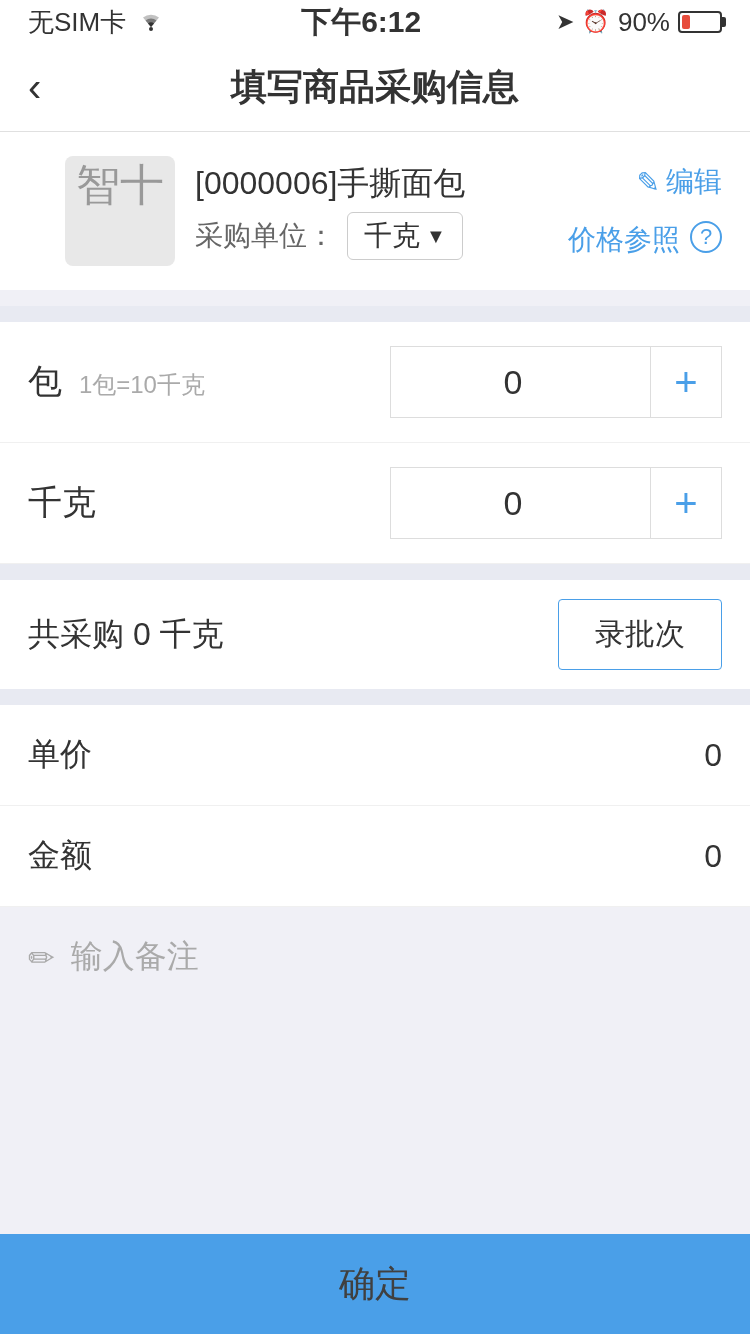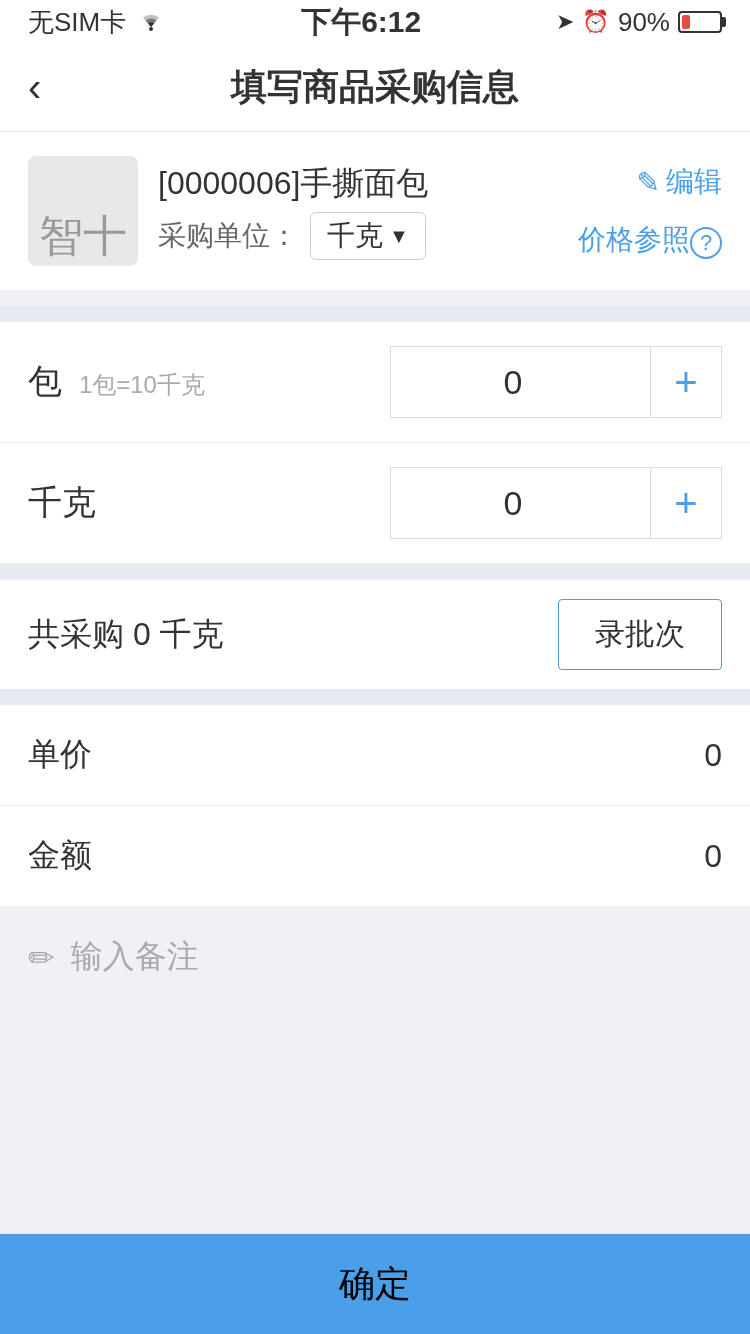--- a/index.html
+++ b/index.html
@@ -108,23 +108,24 @@
       align-items: center;
       gap: 20px;
       flex: 1;
     }
     .product-image {
       width: 110px;
       height: 110px;
       background: #e8e8e8;
       border-radius: 8px;
       display: flex;
-      align-items: flex-end;
+      align-items: flex-start;
       justify-content: center;
       flex-shrink: 0;
+      margin-left: 37px;
     }
     .product-image-inner {
       font-size: 44px;
       color: #999;
     }
     .product-info {
       display: flex;
       flex-direction: column;
       gap: 6px;
     }
@@ -161,22 +162,22 @@
       color: #4a9fe8;
       font-size: 28px;
       display: flex;
       align-items: center;
       gap: 6px;
     }
     .price-ref {
       color: #4a9fe8;
       font-size: 28px;
       display: flex;
-      align-items: flex-end;
-      gap: 0;
+      align-items: flex-start;
+      gap: 10px;
     }
 
     
     .separator {
       height: 16px;
       background: #e8eaf2;
     }
 
     
     .section-white {
@@ -288,21 +289,21 @@
     }
 
     
     .confirm-btn {
       position: fixed;
       bottom: 0;
       left: 0;
       width: 750px;
       height: 100px;
       background: #4a9fe8;
-      color: #000000;
+      color: #404040;
       font-size: 36px;
       font-weight: 500;
       border: none;
       cursor: pointer;
       display: flex;
       align-items: center;
       justify-content: center;
     }
   </style>
 </head>

